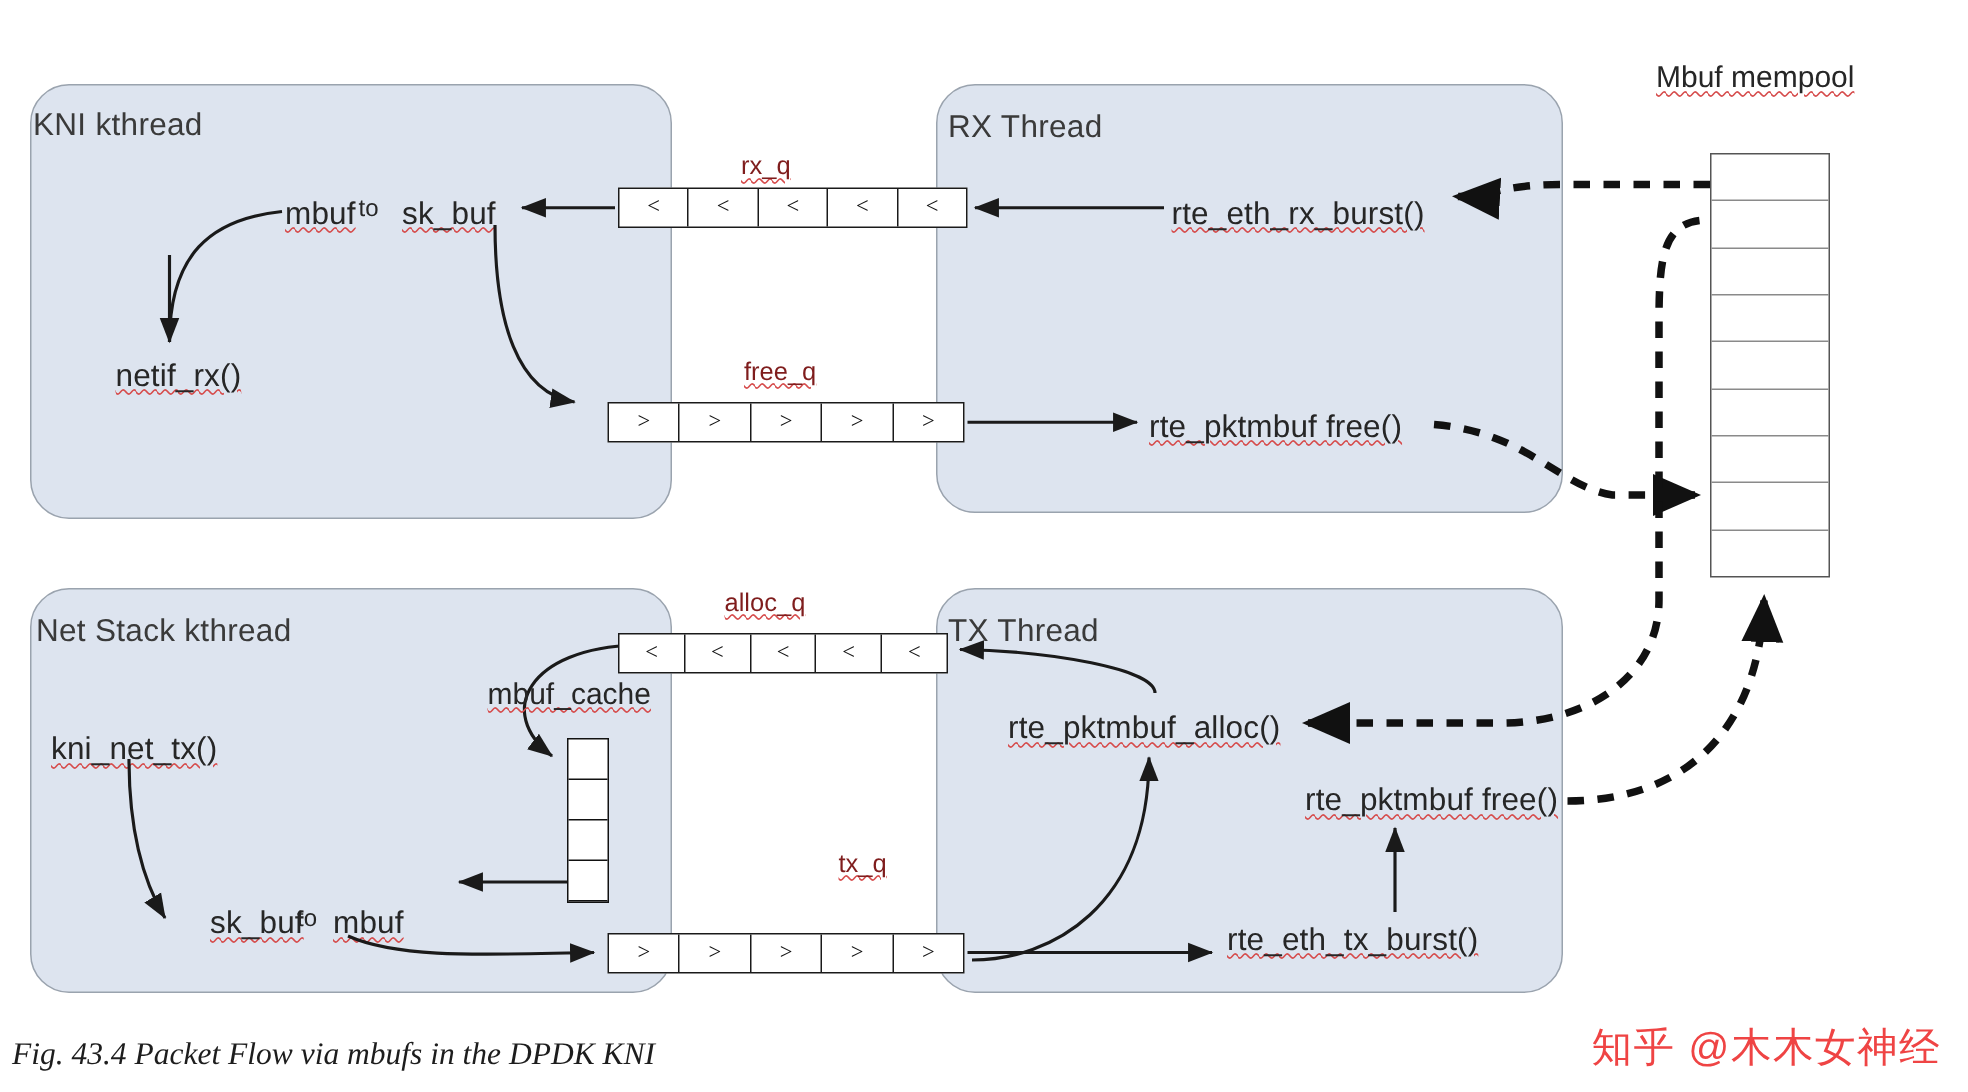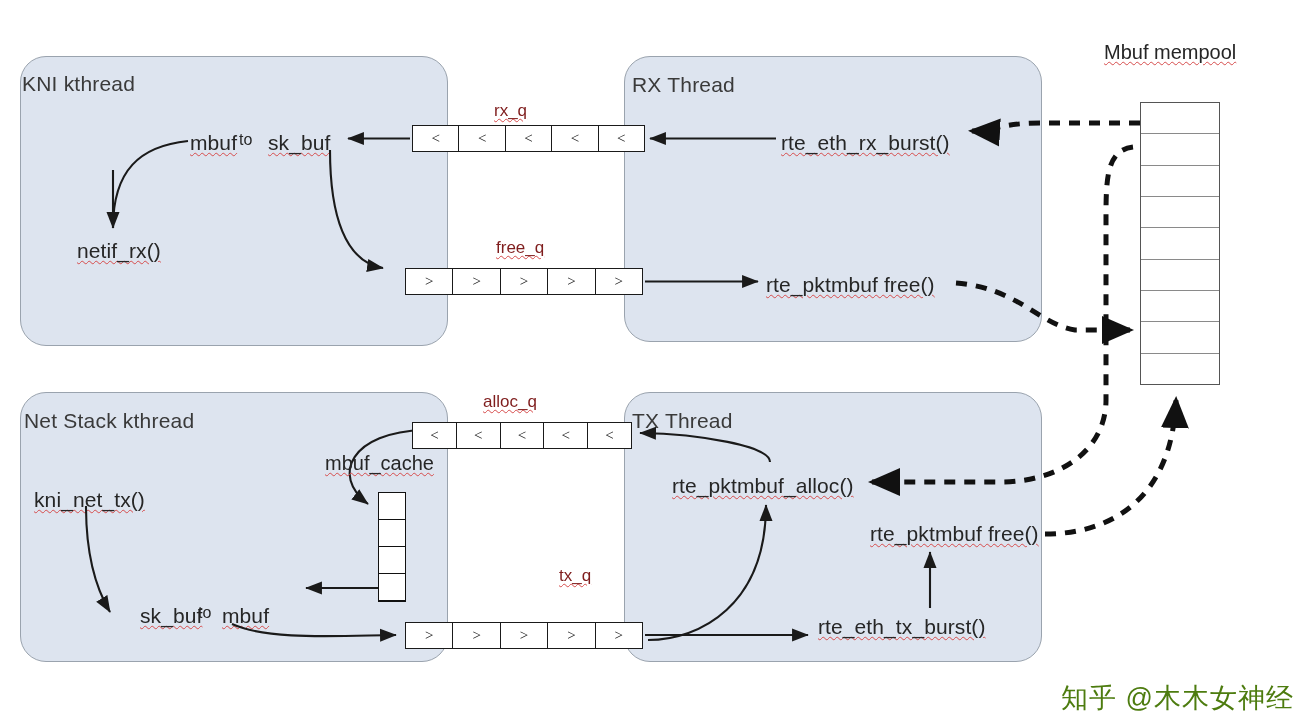--- a/index.html
+++ b/index.html
@@ -133,21 +133,21 @@
     font-style: italic;
     font-size: 21px;
     color: #1d1d1d;
     white-space: nowrap;
   }
   #watermark {
     position: absolute;
     right: 18px;
     top: 680px;
     font-size: 27px;
-    color: #4d7c0f;
+    color: #ef4444;
     white-space: nowrap;
     letter-spacing: 1px;
   }
 </style>
 </head>
 <body>
 
 <div id="page">
 
   <div class="thread-box" style="left:20px; top:56px; width:428px; height:290px;"></div>
@@ -286,15 +286,16 @@
 
       <path d="M956,283 C1018,288 1040,325 1075,330 L1130,330" marker-end="url(#ahd)"></path>
 
       <path d="M1133,147 C1108,150 1106,175 1106,215 L1106,400
                C1106,450 1060,482 1000,482 L872,482" marker-end="url(#ahd)"></path>
 
       <path d="M1045,534 C1110,534 1172,500 1176,400" marker-end="url(#ahd)"></path>
     </g>
   </svg>
 
+  <div id="caption">Fig. 43.4 Packet Flow via mbufs in the DPDK KNI</div>
   <div id="watermark">知乎 @木木女神经</div>
 
 </div>
 
 </body></html>

